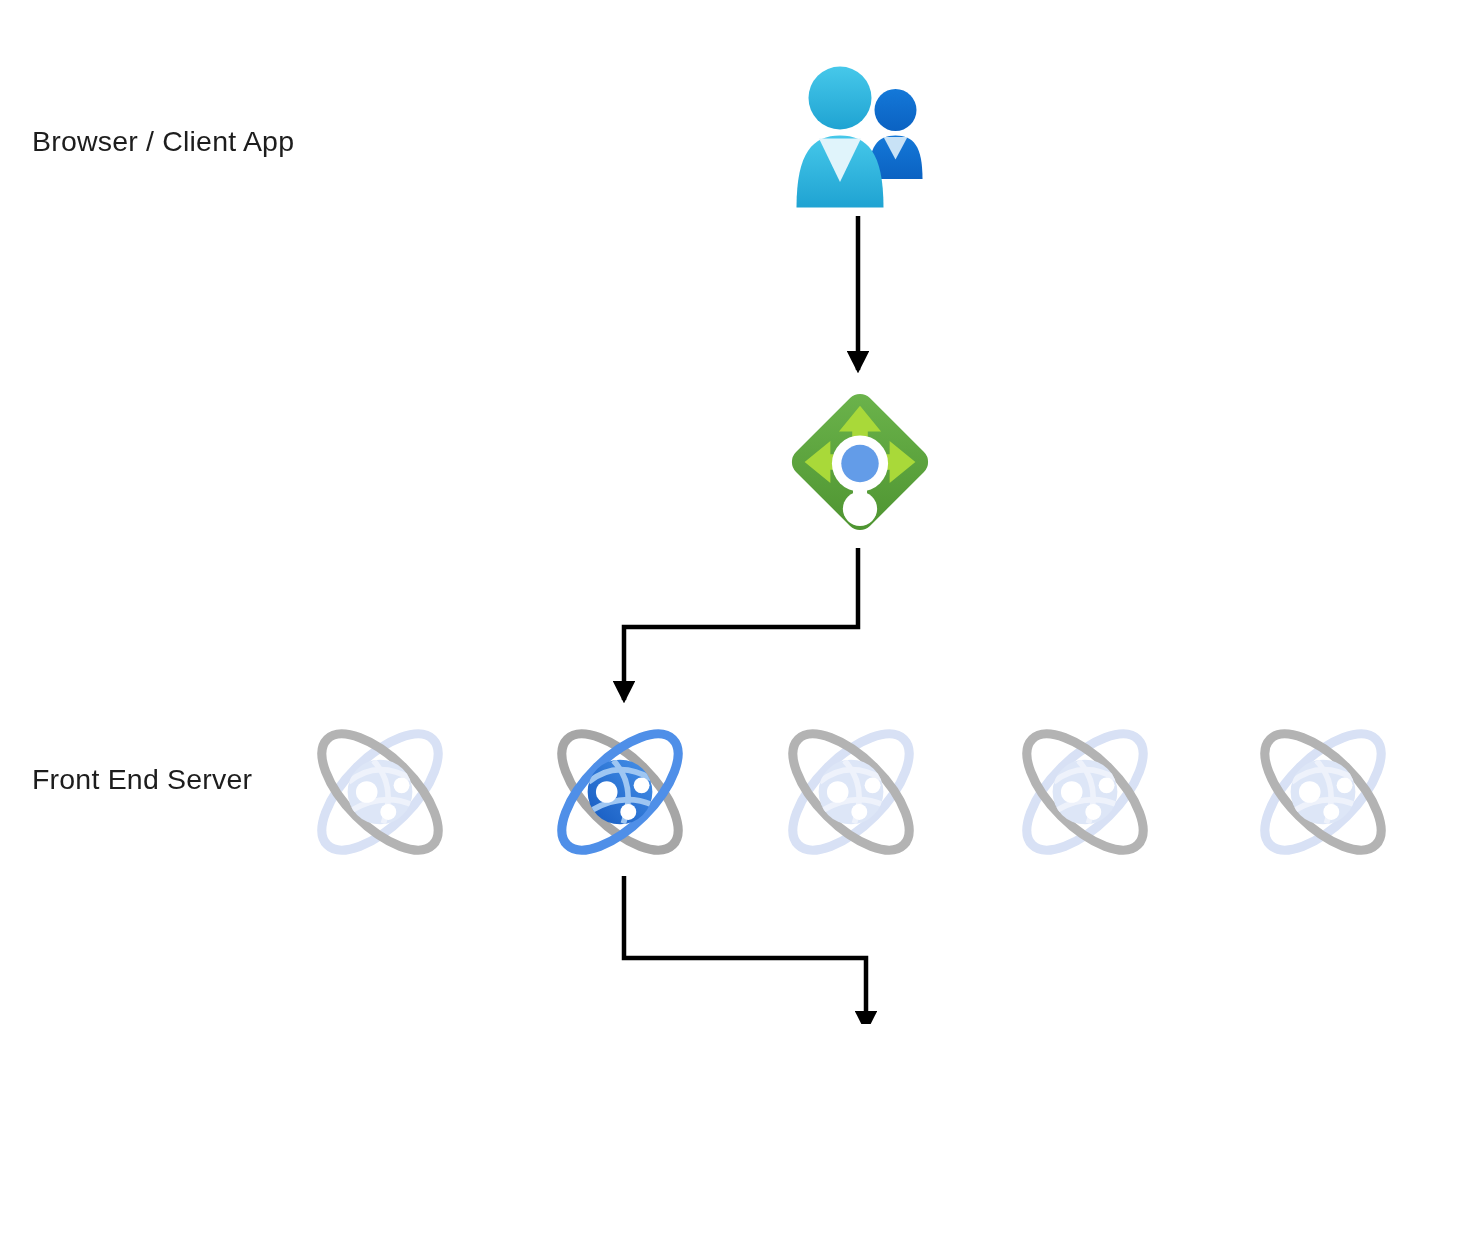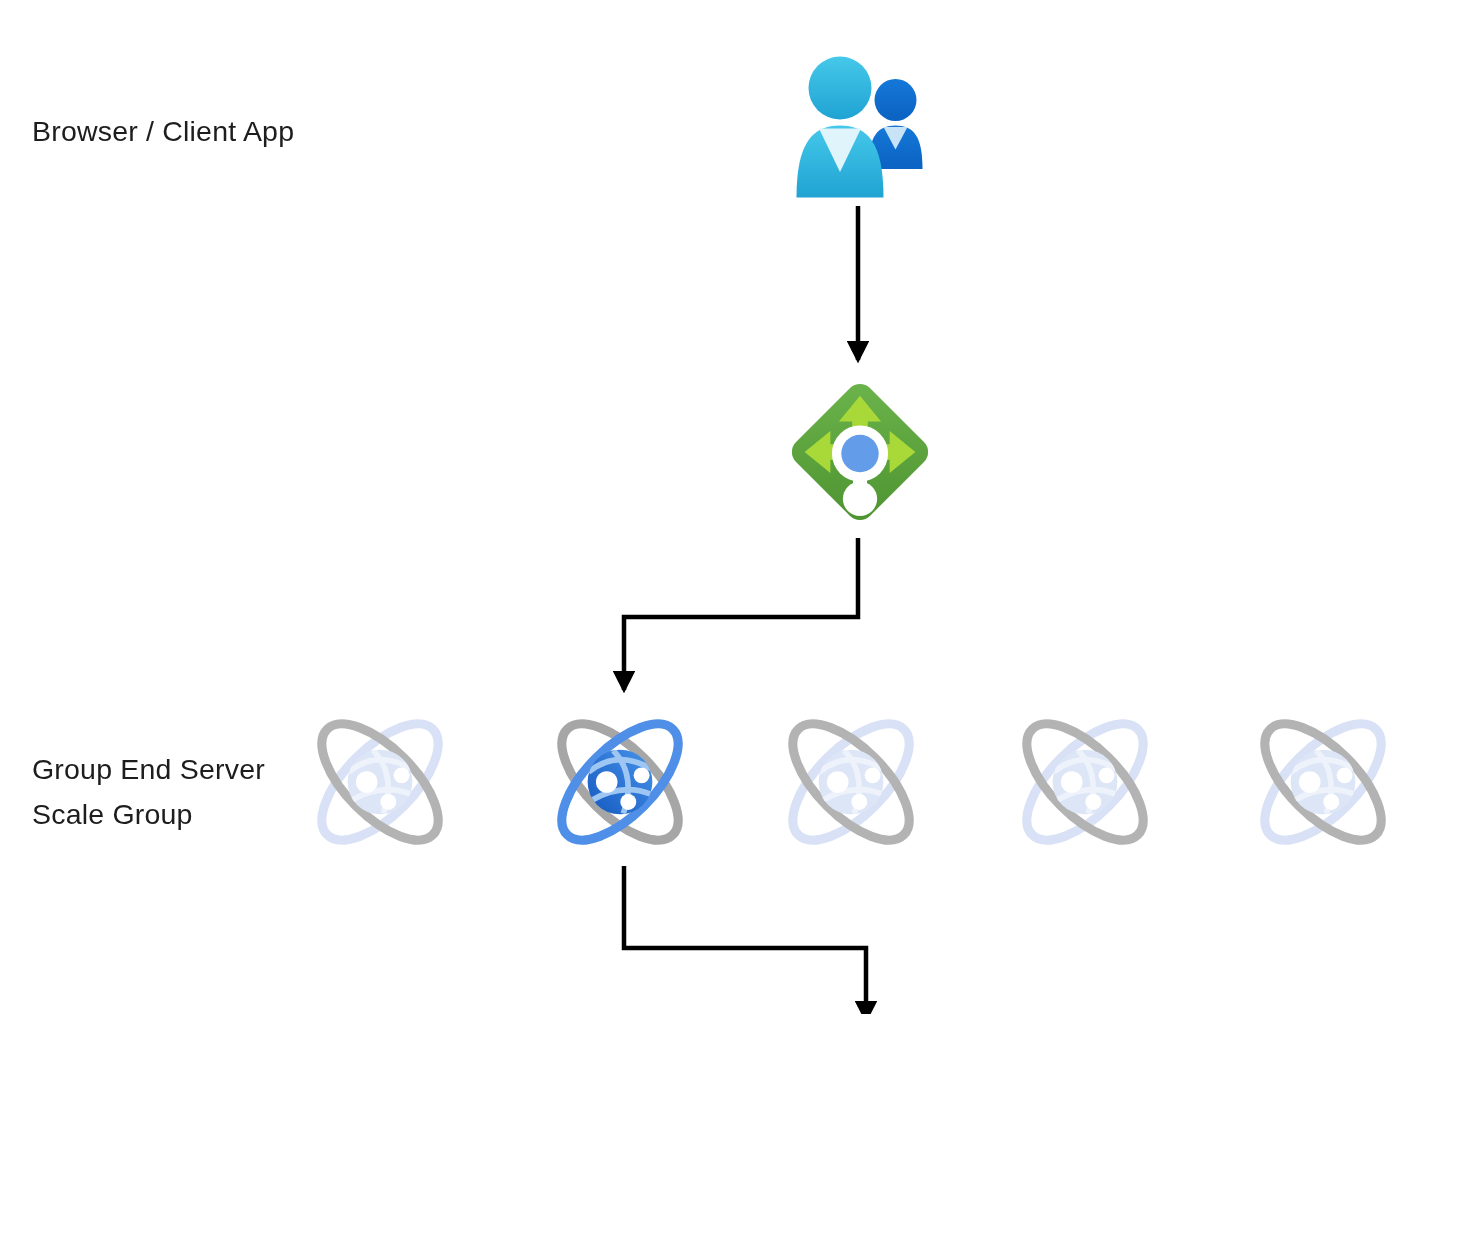--- a/index.html
+++ b/index.html
@@ -2,40 +2,40 @@
 <html><head>
 <meta charset="utf-8">
 <style>
   html,body { margin:0; padding:0; background:#ffffff; }
   .canvas {
     position:relative;
     width:1474px; height:1014px;
     background:#ffffff;
     font-family:"Liberation Sans","DejaVu Sans",sans-serif;
     overflow:hidden;
+    margin-top:10px;
   }
   .scene { position:absolute; left:0; top:0; width:1474px; height:1234px; }
   .row-label {
     position:absolute; left:32px;
     font-size:28.5px; line-height:45px;
     color:#1d1d1d; letter-spacing:0.2px;
     white-space:nowrap;
   }
 </style>
 </head>
 <body>
 
 <div class="canvas">
 
   <div class="row-label" style="top:109px">Browser / Client App</div>
 
 
   <div class="row-label" style="top:747px">
-    <div>Group End Server</div>
-    <div>Scale Group</div>
+    <div>Front End Server</div>
   </div>
 
 
   <svg class="scene" viewBox="0 0 1474 1234" xmlns="http://www.w3.org/2000/svg">
 
     <defs>
       <marker id="arrowhead" viewBox="0 0 10 10" refX="8.5" refY="5" markerWidth="5" markerHeight="5" orient="auto">
         <path d="M0 0 L10 5 L0 10 Z" fill="#000000"></path>
       </marker>
 

